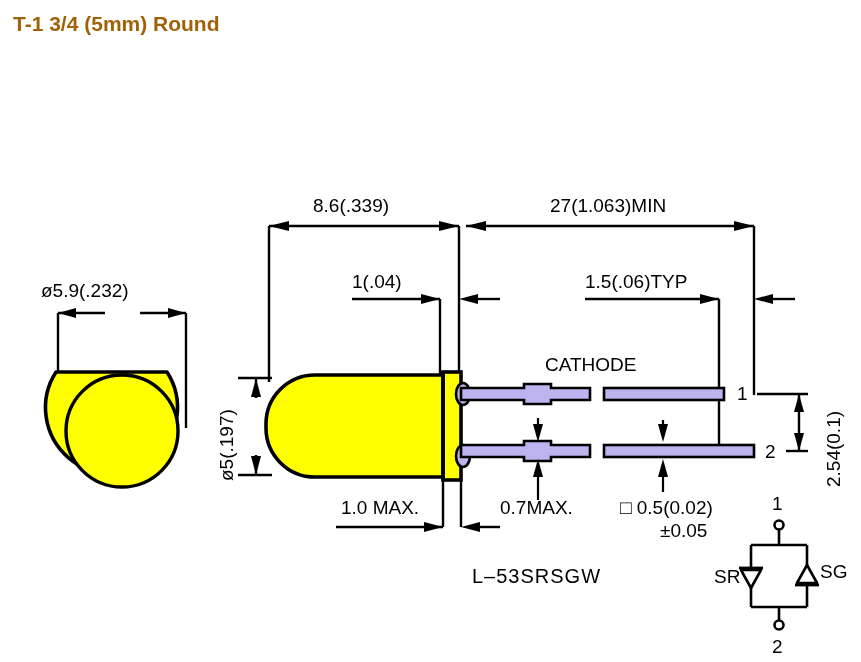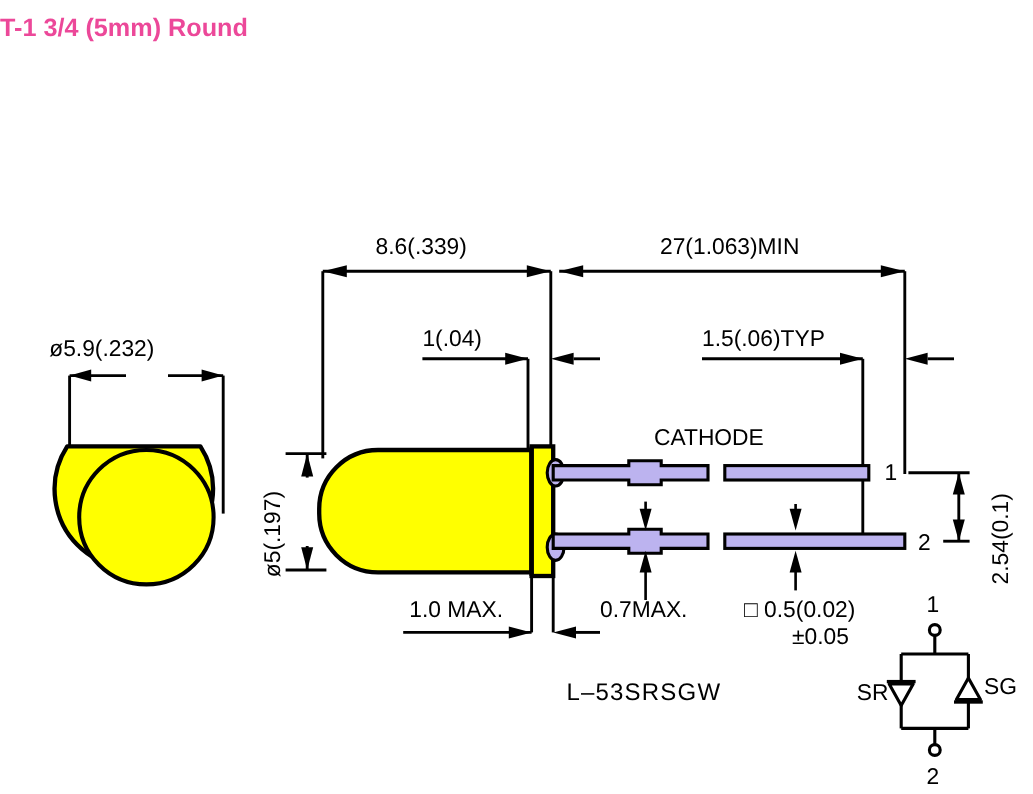--- a/index.html
+++ b/index.html
@@ -16,26 +16,26 @@
   }
   #drawing-root {
     position: absolute;
     left: 0;
     top: 0;
     width: 861px;
     height: 662px;
   }
   .dwg-title {
     position: absolute;
-    left: 0;
+    left: 13px;
     top: 12px;
     font-family: "Liberation Sans", sans-serif;
     font-size: 21px;
     font-weight: bold;
-    color: #ec4899;
+    color: #a16207;
     letter-spacing: 0px;
     white-space: nowrap;
   }
   svg.sheet {
     position: absolute;
     left: 0;
     top: 0;
   }
   svg.sheet text {
     font-family: "Liberation Sans", sans-serif;

